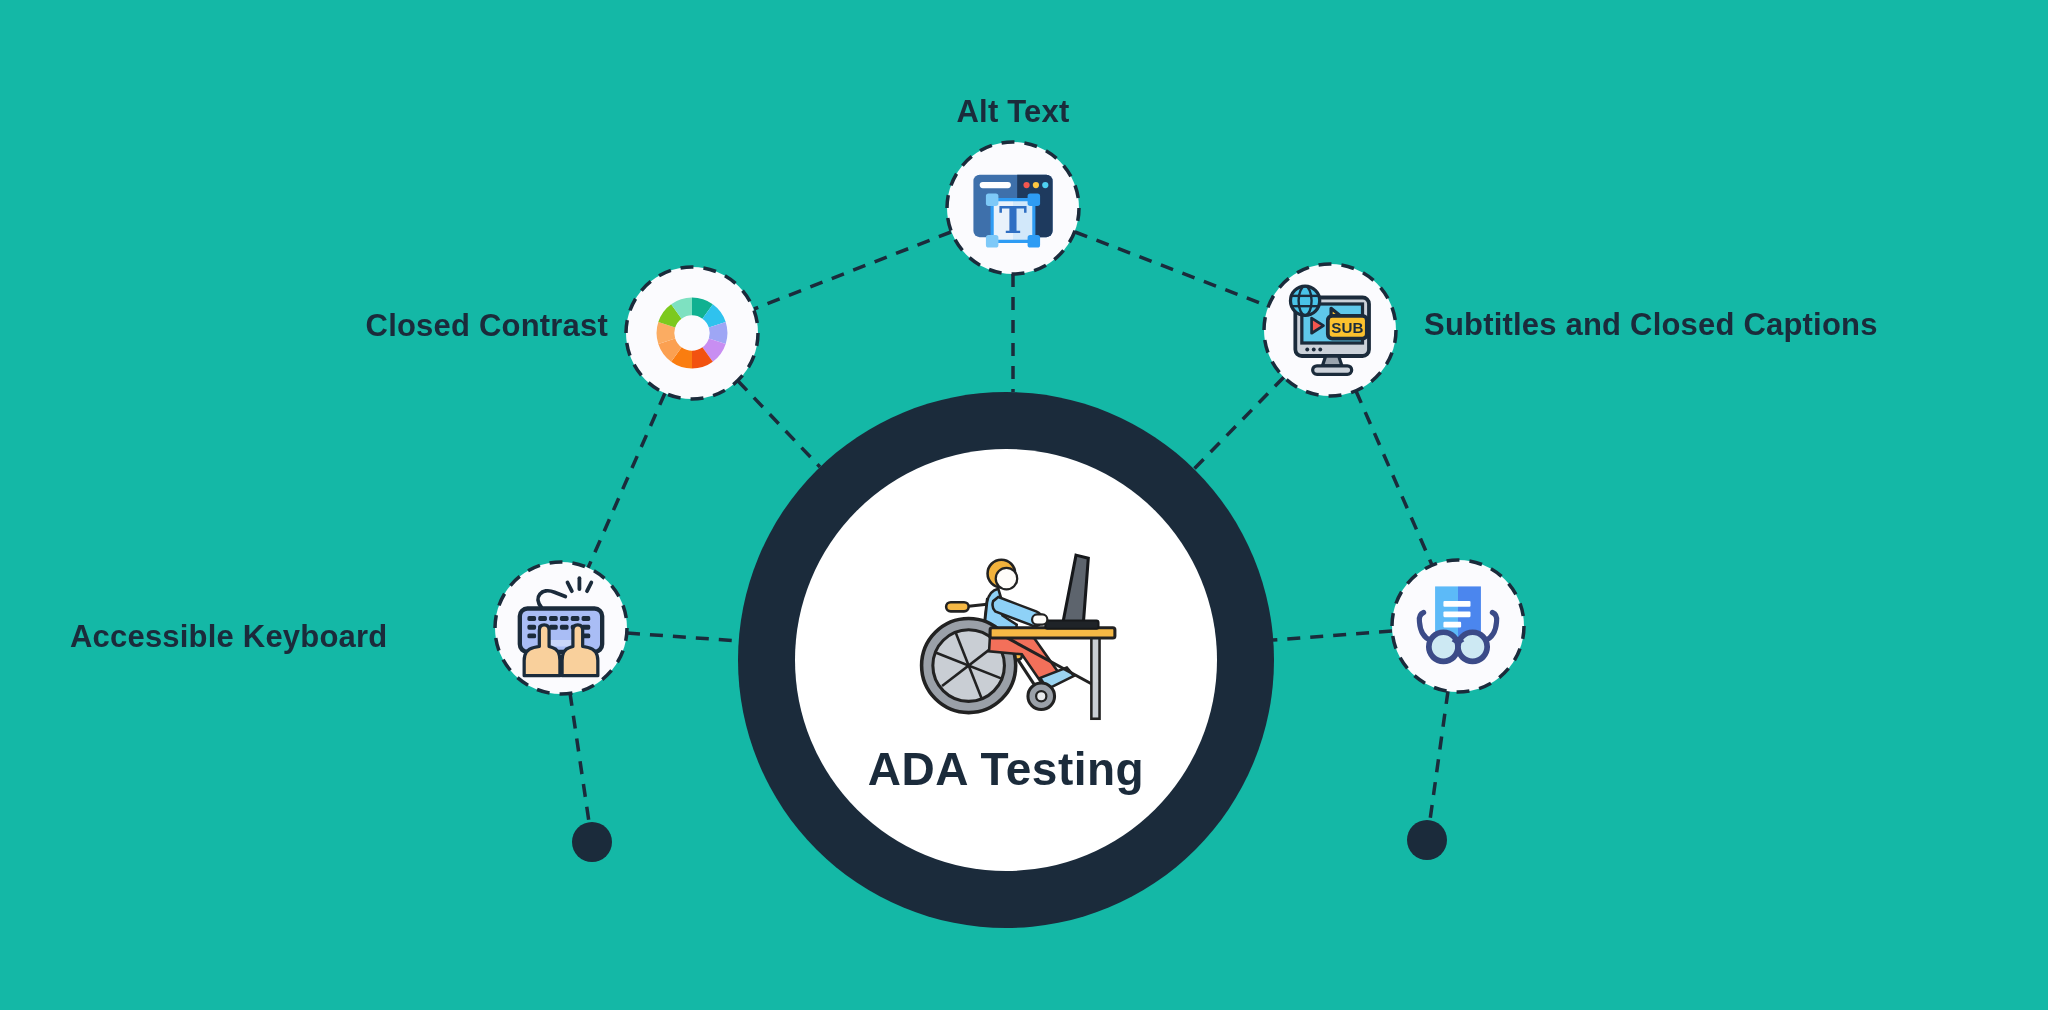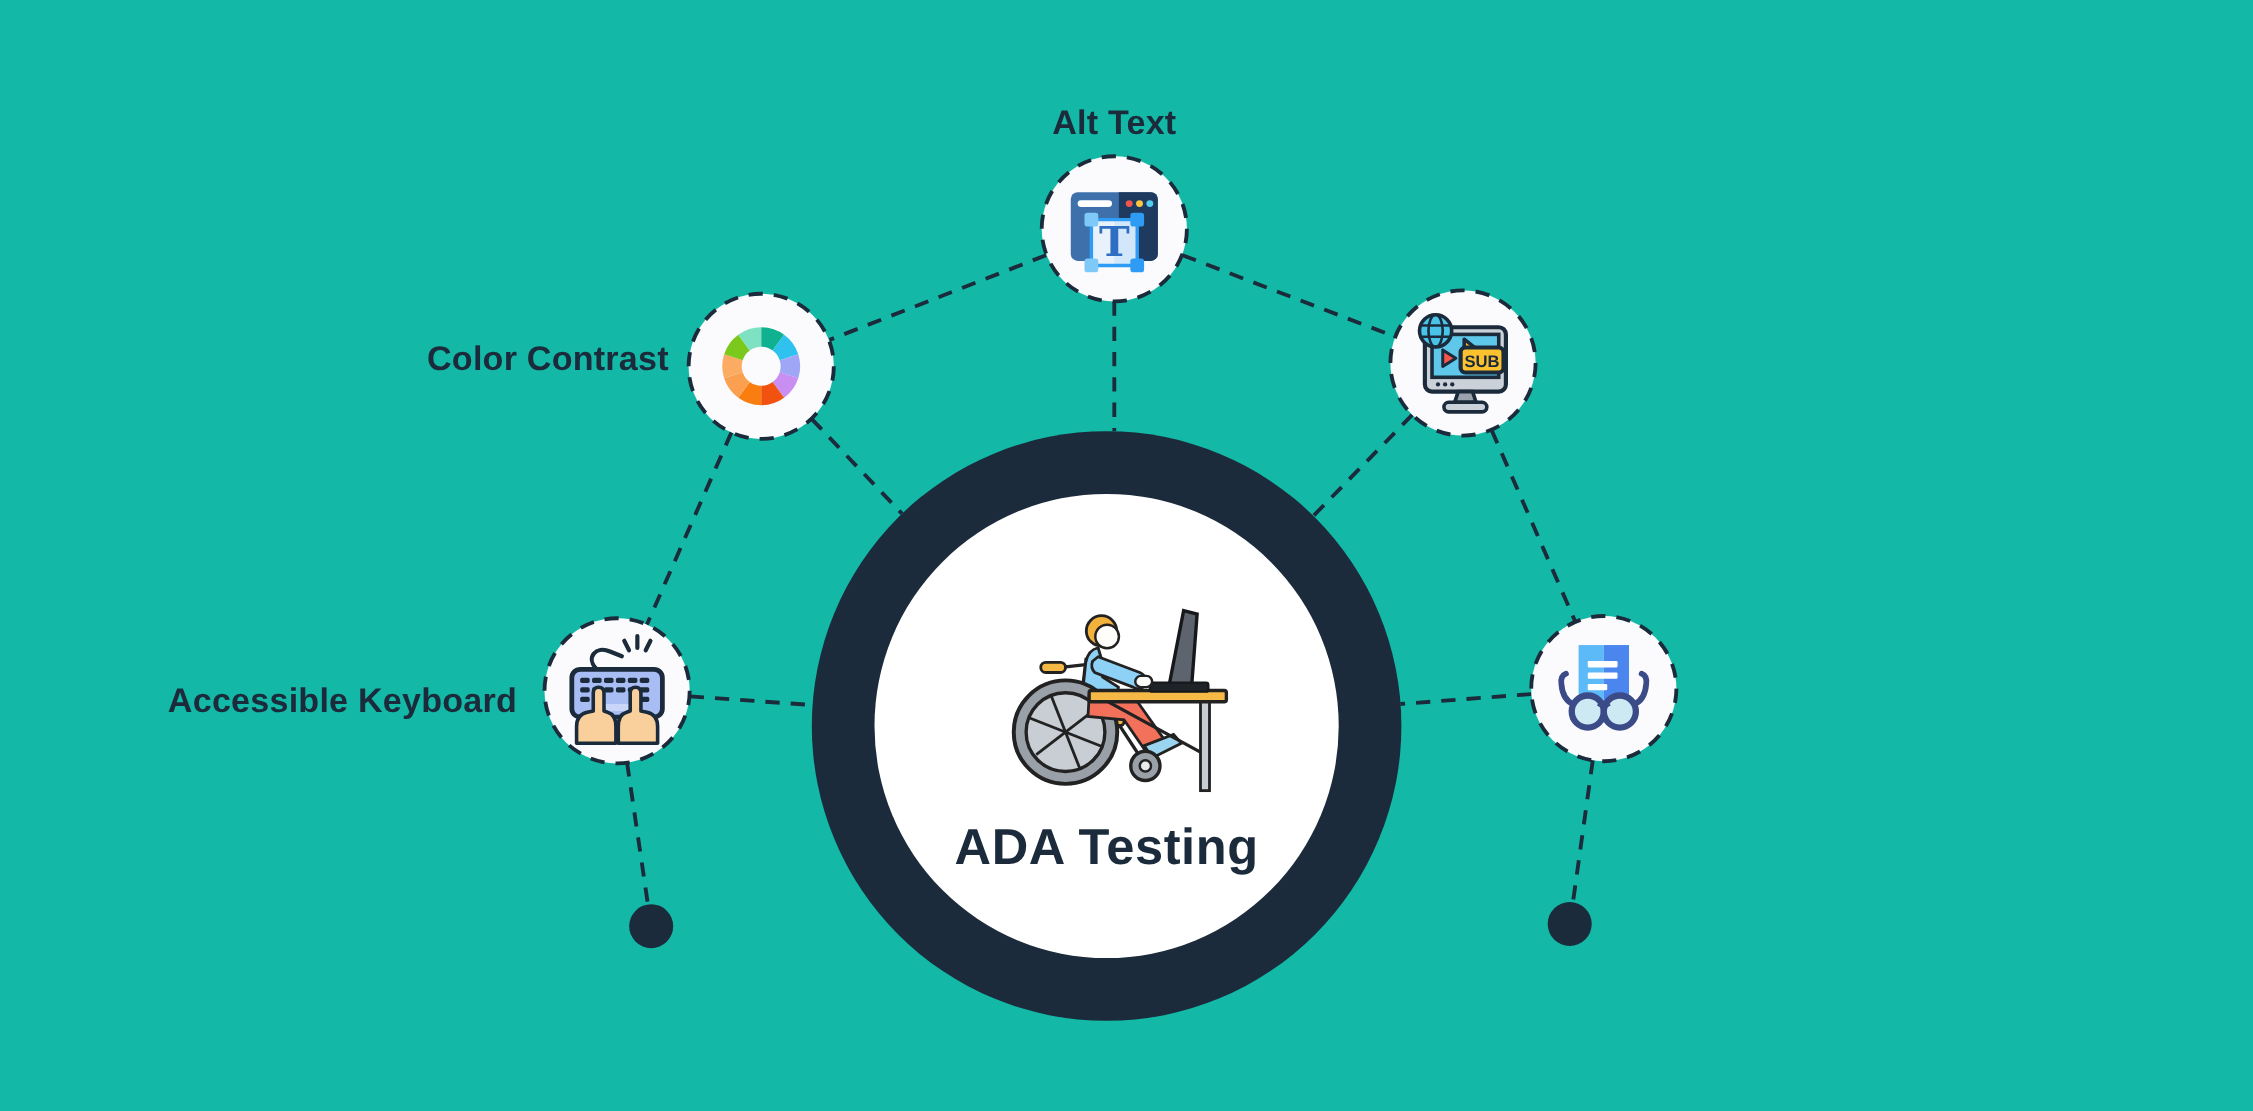--- a/index.html
+++ b/index.html
@@ -54,22 +54,23 @@
     </g>
 
     <circle cx="592" cy="842" r="20" fill="#1B2B3B"></circle>
     <circle cx="1427" cy="840" r="20" fill="#1B2B3B"></circle>
 
     <circle cx="1006" cy="660" r="268" fill="#1B2B3B"></circle>
     <circle cx="1006" cy="660" r="211" fill="#FFFFFF"></circle>
   </svg>
 
   <div class="node-label" style="left:813px;top:93px;width:400px;text-align:center;">Alt Text</div>
-  <div class="node-label" style="left:208px;top:307px;width:400px;text-align:right;">Color Contrast</div>
-  <div class="node-label" style="left:70px;top:618px;width:400px;text-align:right;">Accessible Keyboard</div>
+  <div class="node-label" style="left:208px;top:307px;width:400px;text-align:right;">Closed Contrast</div>
+  <div class="node-label" style="left:1424px;top:306px;width:600px;text-align:left;">Subtitles and Closed Captions</div>
+  <div class="node-label" style="left:70px;top:618px;width:400px;">Accessible Keyboard</div>
 
   <svg class="abs" style="left:963px;top:158px;" width="100" height="100" viewBox="0 0 96 96">
     <rect x="10" y="16" width="76" height="60" rx="6" fill="#3E70AB"></rect>
     <path d="M52,16 h28 a6,6 0 0 1 6,6 v48 a6,6 0 0 1 -6,6 h-28 z" fill="#1E3A5E"></path>
     <rect x="16" y="23" width="30" height="6" rx="3" fill="#FFFFFF"></rect>
     <circle cx="61" cy="26" r="3" fill="#F4564E"></circle>
     <circle cx="70" cy="26" r="3" fill="#FEC741"></circle>
     <circle cx="79" cy="26" r="3" fill="#4FD0F2"></circle>
     <rect x="28" y="40" width="40" height="40" fill="#E9F2FB"></rect>
     <rect x="48" y="40" width="20" height="40" fill="#D2E8FA"></rect>

